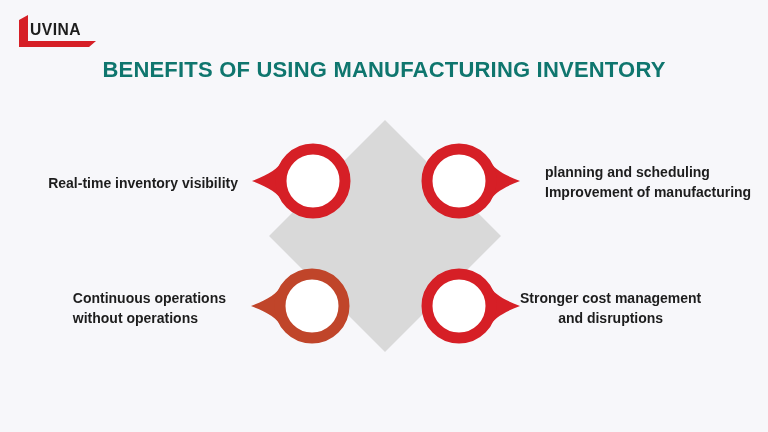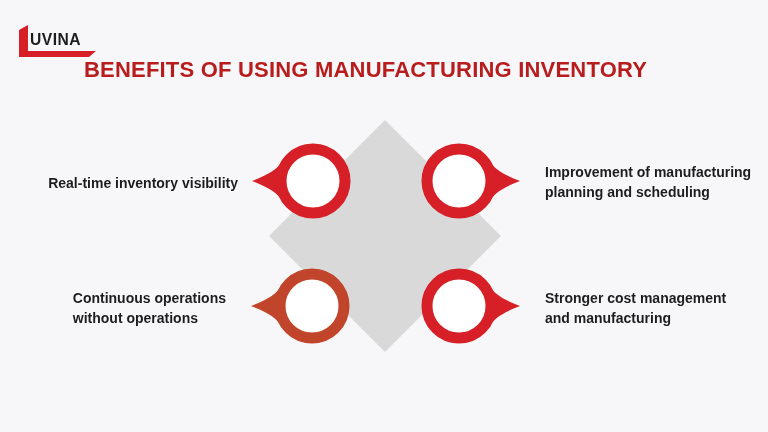--- a/index.html
+++ b/index.html
@@ -4,33 +4,33 @@
 <style>
   html,body{margin:0;padding:0;}
   body{
     width:768px;height:432px;position:relative;overflow:hidden;
     background:#f7f7fa;
     font-family:"Liberation Sans","DejaVu Sans",sans-serif;
   }
   .stage{position:absolute;inset:0;}
 
   
-  .logo{position:absolute;left:13px;top:21px;width:96px;height:38px;}
+  .logo{position:absolute;left:13px;top:11px;width:96px;height:38px;}
   .logo svg{position:absolute;left:0;top:0;}
   .logo .brand{
     position:absolute;left:17px;top:9px;
     font-size:17px;font-weight:bold;letter-spacing:.5px;color:#1d1d1d;
     transform:scaleX(.92);transform-origin:left center;white-space:nowrap;
   }
 
   
   .title{
     position:absolute;left:84px;top:55px;width:600px;
-    font-weight:bold;font-size:22px;line-height:29px;
-    color:#b91c1c;letter-spacing:.2px;
+    text-align:center;font-weight:bold;font-size:22px;line-height:29px;
+    color:#0f766e;letter-spacing:.2px;
   }
   .title span{display:block;}
 
   
   .diamond{
     position:absolute;left:303px;top:154px;width:164px;height:164px;
     background:#d9d9d9;transform:rotate(45deg);z-index:1;
   }
 
   
@@ -42,21 +42,21 @@
 
   
   .label{
     position:absolute;z-index:2;font-size:14px;font-weight:bold;
     line-height:20px;color:#1d1d1d;white-space:nowrap;
   }
   .label span{display:block;}
   .label.tl{right:530px;top:173px;text-align:left;}
   .label.tr{left:545px;top:162px;text-align:left;}
   .label.bl{right:542px;top:288px;text-align:left;}
-  .label.br{left:545px;top:288px;text-align:left;}
+  .label.br{left:520px;top:288px;text-align:center;}
 </style>
 </head>
 <body>
 
 <div class="stage">
 
   <div class="logo">
     <svg width="96" height="38" viewBox="0 0 96 38">
       <path d="M6,9 L15,4 L15,30 L83,30 L76,36 L6,36 Z" fill="#d61f26"></path>
     </svg>
@@ -87,27 +87,27 @@
   <svg class="pointer br" viewBox="0 0 104 80">
     <path d="M1,40 C17,34 27,28 32,19 L32,61 C27,52 17,46 1,40 Z" fill="#d61f26"></path>
     <circle cx="62" cy="40" r="32" fill="#ffffff" stroke-width="11" stroke="#d61f26"></circle>
   </svg>
 
   <div class="label tl">
     <span>Real-time inventory visibility</span>
   </div>
 
   <div class="label tr">
+    <span>planning and scheduling</span>
     <span>Improvement of manufacturing</span>
-    <span>planning and scheduling</span>
   </div>
 
   <div class="label bl">
     <span>Continuous operations</span>
     <span>without operations</span>
   </div>
 
   <div class="label br">
     <span>Stronger cost management</span>
-    <span>and manufacturing</span>
+    <span>and disruptions</span>
   </div>
 
 </div>
 
 </body></html>

